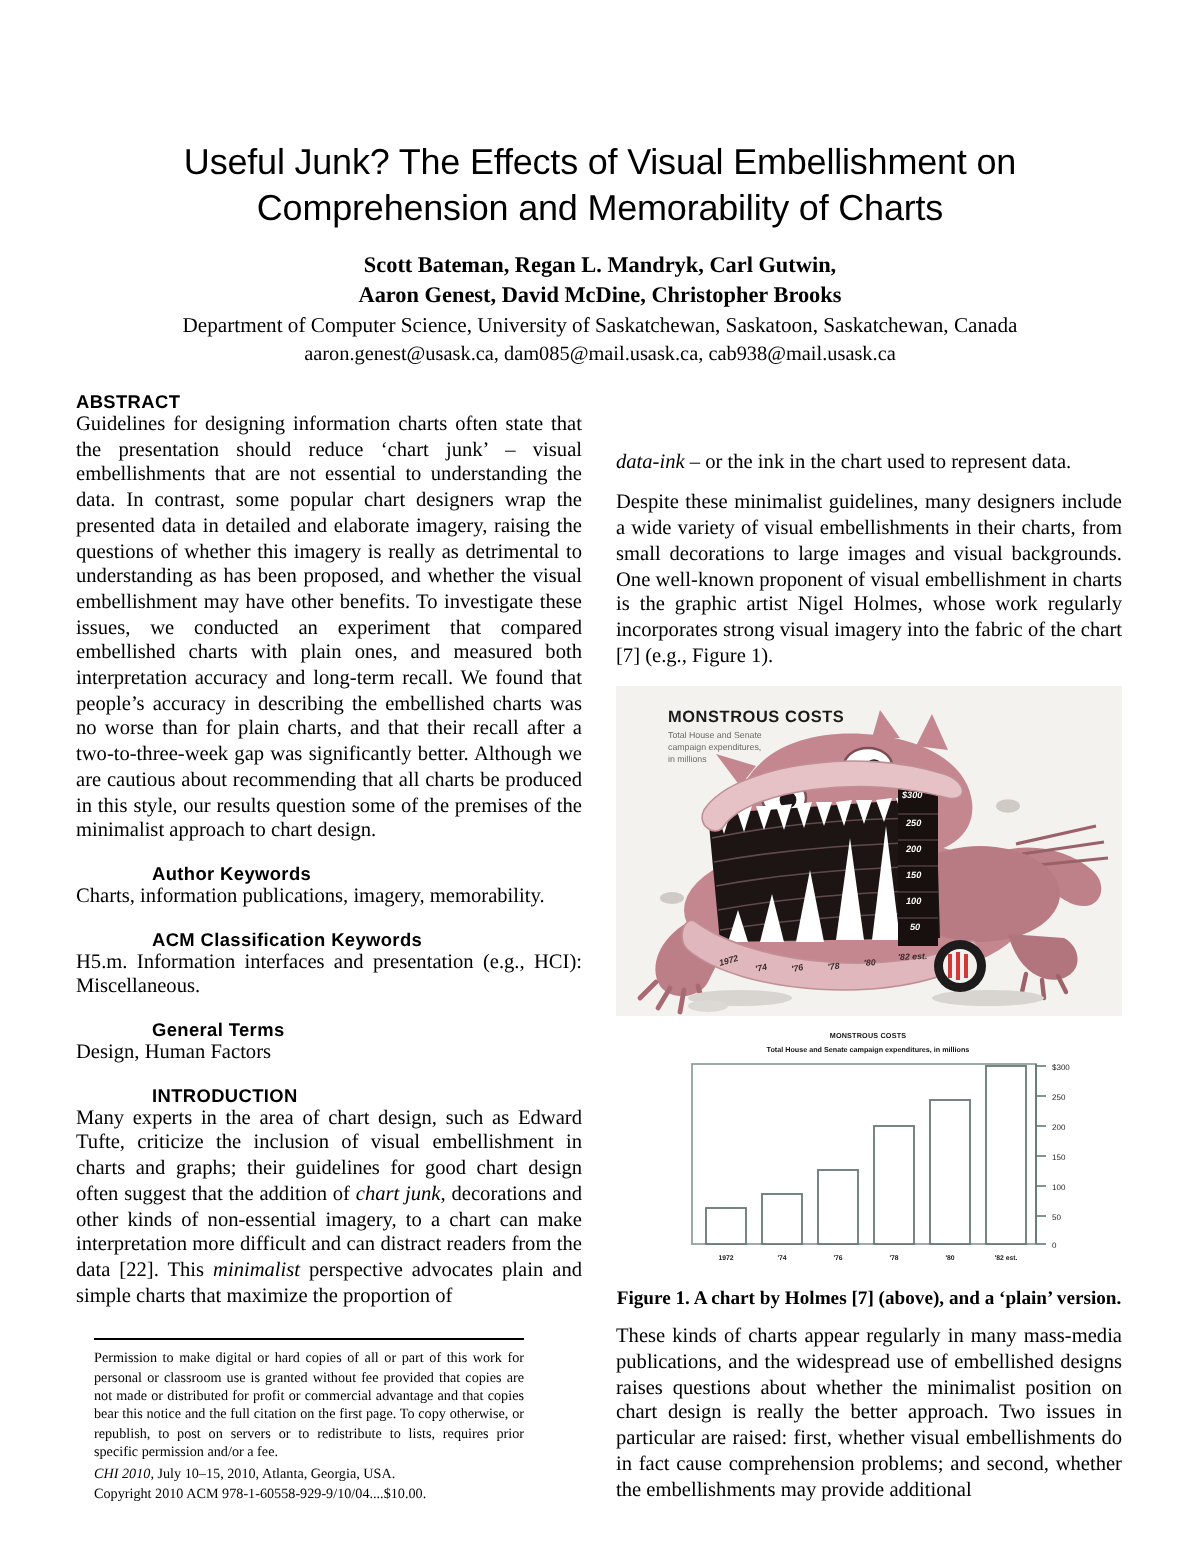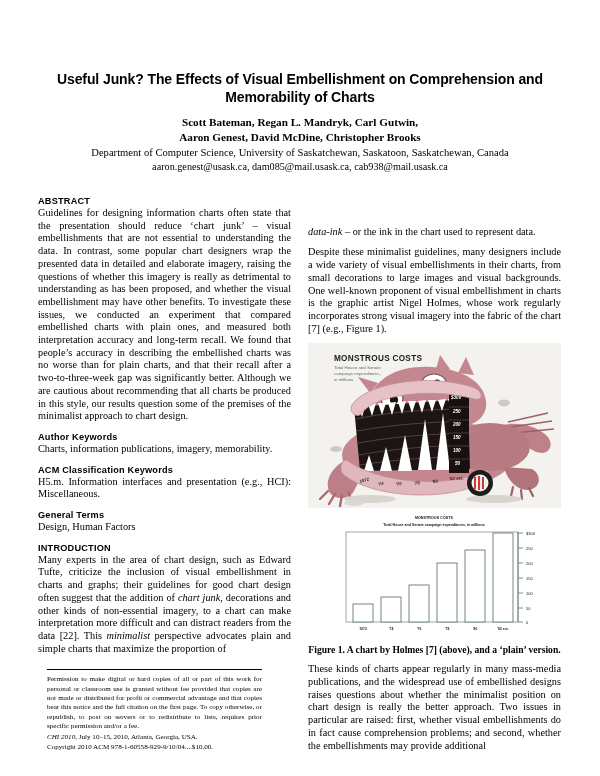--- a/index.html
+++ b/index.html
@@ -23,22 +23,22 @@
     padding: 0;
   }
 
   
   .header {
     padding: 70px 56px 0 56px;
     text-align: center;
   }
   .paper-title {
     font-family: "Liberation Sans", sans-serif;
-    font-weight: bold;
-    font-size: 14px;
+    font-weight: normal;
+    font-size: 18px;
     line-height: 1.3;
     margin: 0 0 9px 0;
     letter-spacing: -0.1px;
   }
   .authors-line {
     font-family: "Liberation Serif", serif;
     font-weight: bold;
     font-size: 11.2px;
     line-height: 1.33;
     margin: 0;
@@ -74,20 +74,21 @@
   .sec-head {
     font-family: "Liberation Sans", sans-serif;
     font-weight: bold;
     font-size: 9.2px;
     letter-spacing: 0.2px;
     margin: 0 0 1px 0;
     text-transform: none;
   }
   .sec-head.gap {
     margin-top: 9px;
+    margin-left: 38px;
   }
   p.body {
     font-size: 10.3px;
     line-height: 1.235;
     text-align: justify;
     margin: 0 0 0 0;
     hyphens: none;
   }
   p.tight {
     font-size: 10.3px;

